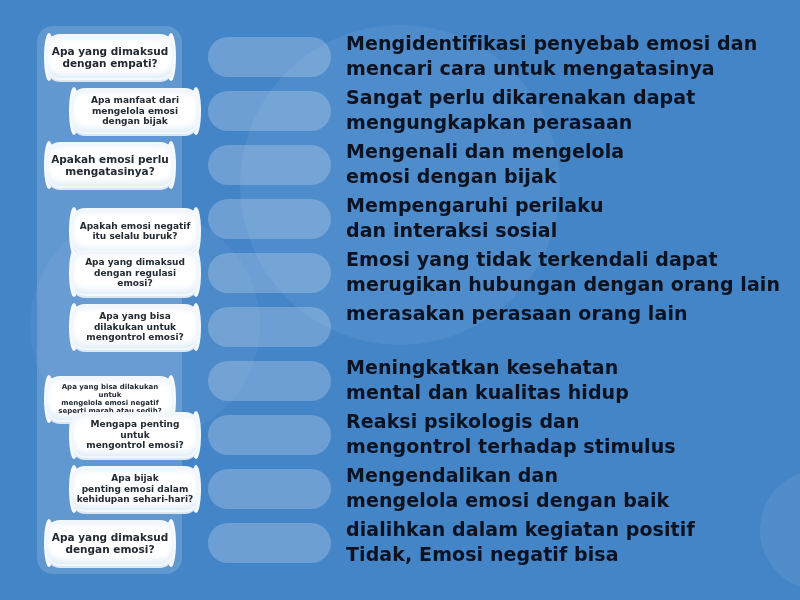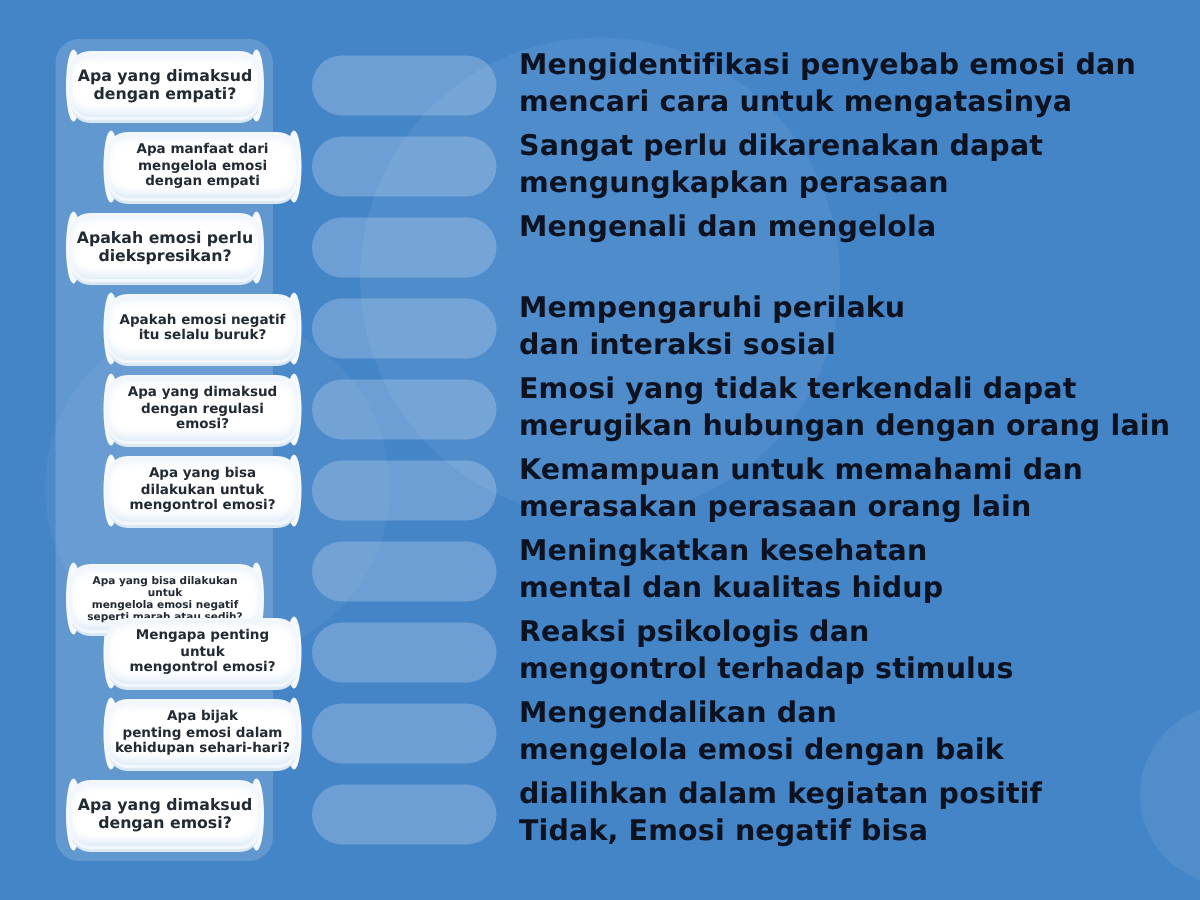--- a/index.html
+++ b/index.html
@@ -101,28 +101,28 @@
 <div class="bg-blob blob2"></div>
 <div class="bg-blob blob3"></div>
 
 <div class="tray">
 
   <div class="tile fs-l" style="top:10px">
       <span><span>Apa yang dimaksud</span><br><span>dengan empati?</span></span>
     </div>
 
   <div class="tile fs-m" style="top:64px">
-      <span><span>Apa manfaat dari</span><br><span>mengelola emosi</span><br><span>dengan empati</span></span>
+      <span><span>Apa manfaat dari</span><br><span>mengelola emosi</span><br><span>dengan bijak</span></span>
     </div>
 
   <div class="tile fs-l" style="top:118px">
-      <span><span>Apakah emosi perlu</span><br><span>diekspresikan?</span></span>
+      <span><span>Apakah emosi perlu</span><br><span>mengatasinya?</span></span>
     </div>
 
-  <div class="tile fs-m" style="top:172px">
+  <div class="tile fs-m" style="top:184px">
       <span><span>Apakah emosi negatif</span><br><span>itu selalu buruk?</span></span>
     </div>
 
   <div class="tile fs-m" style="top:226px">
       <span><span>Apa yang dimaksud</span><br><span>dengan regulasi emosi?</span></span>
     </div>
 
   <div class="tile fs-m" style="top:280px">
       <span><span>Apa yang bisa</span><br><span>dilakukan untuk</span><br><span>mengontrol emosi?</span></span>
     </div>
@@ -158,31 +158,31 @@
 <div class="answer" style="top:31px">
     <div>Mengidentifikasi penyebab emosi dan</div>
     <div>mencari cara untuk mengatasinya</div>
   </div>
 <div class="answer" style="top:85px">
     <div>Sangat perlu dikarenakan dapat</div>
     <div>mengungkapkan perasaan</div>
   </div>
 <div class="answer" style="top:139px">
     <div>Mengenali dan mengelola</div>
+    <div>emosi dengan bijak</div>
   </div>
 <div class="answer" style="top:193px">
     <div>Mempengaruhi perilaku</div>
     <div>dan interaksi sosial</div>
   </div>
 <div class="answer" style="top:247px">
     <div>Emosi yang tidak terkendali dapat</div>
     <div>merugikan hubungan dengan orang lain</div>
   </div>
 <div class="answer" style="top:301px">
-    <div>Kemampuan untuk memahami dan</div>
     <div>merasakan perasaan orang lain</div>
   </div>
 <div class="answer" style="top:355px">
     <div>Meningkatkan kesehatan</div>
     <div>mental dan kualitas hidup</div>
   </div>
 <div class="answer" style="top:409px">
     <div>Reaksi psikologis dan</div>
     <div>mengontrol terhadap stimulus</div>
   </div>

